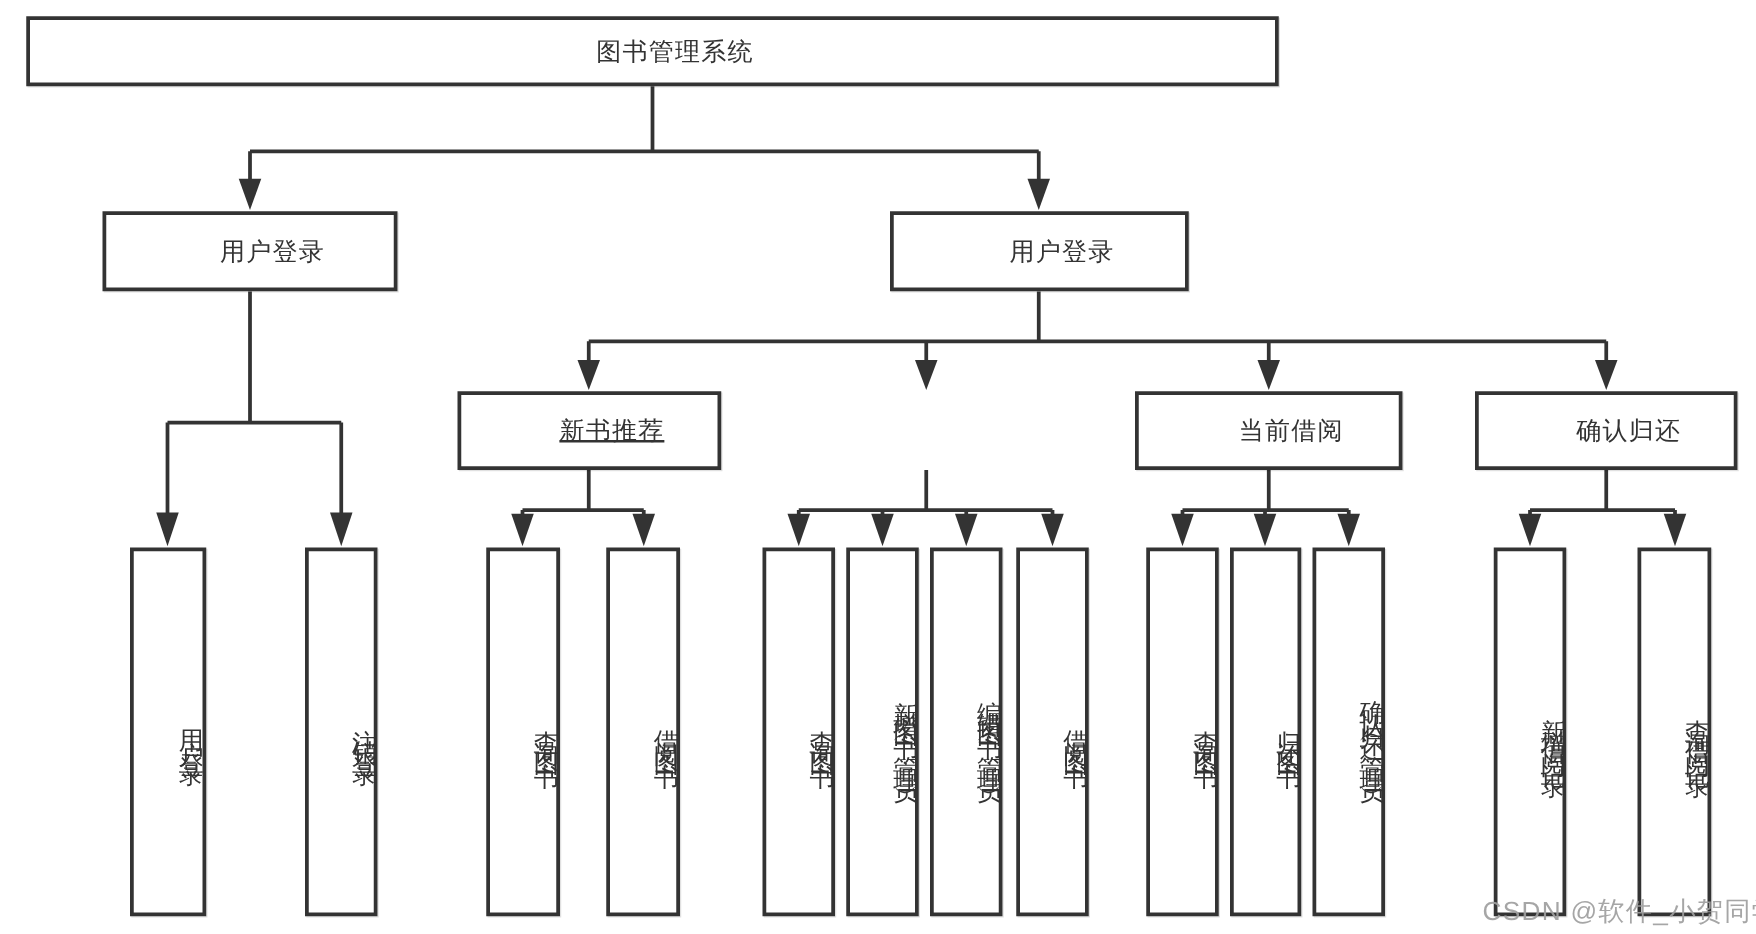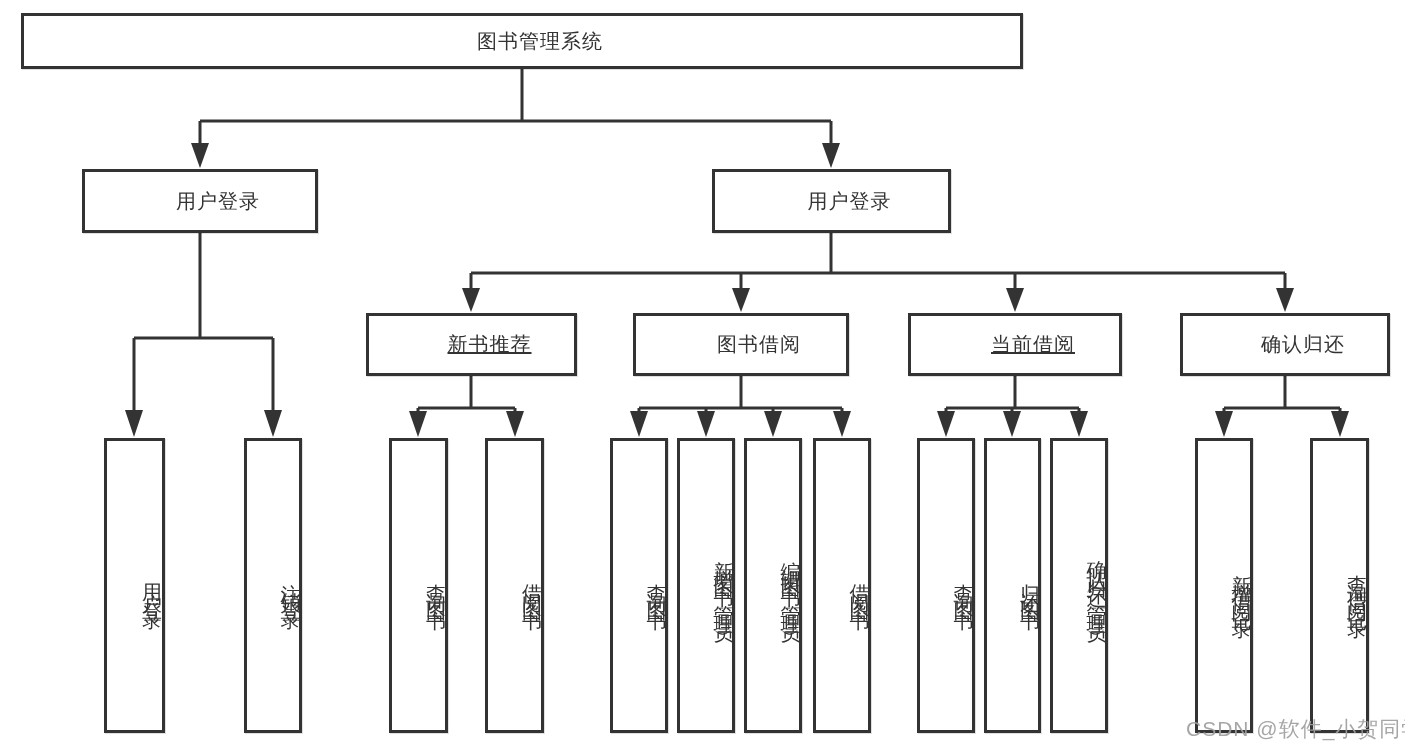--- a/index.html
+++ b/index.html
@@ -107,22 +107,21 @@
       <polygon points="1331,411 1349,411 1340,437"></polygon>
     </g>
   </svg>
 
   <div class="box" style="left:21px; top:13px; width:1002px; height:56px;">图书管理系统</div>
 
   <div class="box" style="left:82px; top:169px; width:236px; height:64px;">用户登录</div>
   <div class="box" style="left:712px; top:169px; width:239px; height:64px;">用户登录</div>
 
   <div class="box" style="left:366px; top:313px; width:211px; height:63px;text-decoration:underline;">新书推荐</div>
-  <div class="box" style="left:633px; top:313px; width:216px; height:63px;">图书借阅</div>
-  <div class="box" style="left:908px; top:313px; width:214px; height:63px;text-decoration:underline;">当前借阅</div>
+  <div class="box" style="left:908px; top:313px; width:214px; height:63px;">当前借阅</div>
   <div class="box" style="left:1180px; top:313px; width:210px; height:63px;">确认归还</div>
 
   <div class="box leaf" style="left:104px; top:438px; width:61px; height:295px;">用户登录</div>
   <div class="box leaf" style="left:244px; top:438px; width:58px; height:295px;">注销登录</div>
 
   <div class="box leaf" style="left:389px; top:438px; width:59px; height:295px;">查询图书</div>
   <div class="box leaf" style="left:485px; top:438px; width:59px; height:295px;">借阅图书</div>
 
   <div class="box leaf" style="left:610px; top:438px; width:58px; height:295px;">查询图书</div>
   <div class="box leaf" style="left:677px; top:438px; width:58px; height:295px;">新增图书（管理员）</div>

